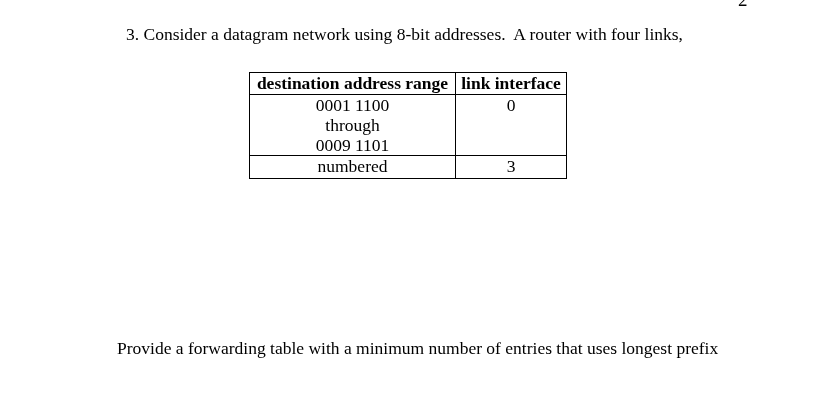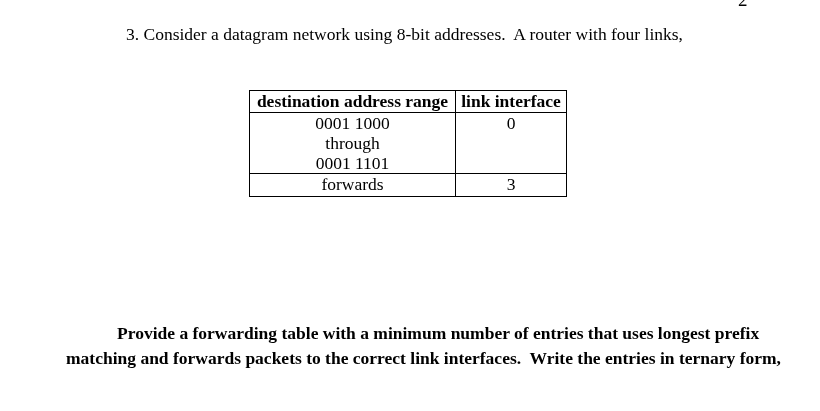--- a/index.html
+++ b/index.html
@@ -20,25 +20,25 @@
     line-height: 20px;
   }
   .paragraph {
     position: absolute;
     font-size: 17.5px;
     line-height: 25px;
   }
   .paragraph .line { white-space: pre; }
   .paragraph .indent { padding-left: 51px; }
   .intro { left: 66px; top: 22px; margin-left: 9px; }
-  .closing { left: 66px; top: 321px; font-weight: bold; }
+  .closing { left: 66px; top: 336px; }
   table.addr-table {
     position: absolute;
     left: 249px;
-    top: 90px;
+    top: 72px;
     border-collapse: collapse;
     font-size: 17.5px;
   }
   .addr-table th, .addr-table td {
     border: 1px solid #000000;
     padding: 0;
     text-align: center;
   }
   .addr-table th {
     font-weight: bold;
@@ -71,37 +71,36 @@
   <table class="addr-table">
     <thead>
       <tr>
         <th class="range-col">destination address range</th>
         <th class="iface-col">link interface</th>
       </tr>
     </thead>
     <tbody>
       <tr>
         <td>
-          <div>0001 1000</div>
+          <div>0001 1100</div>
           <div>through</div>
-          <div>0001 1101</div>
+          <div>0009 1101</div>
         </td>
         <td>
           <div>0</div>
         </td>
       </tr>
       <tr class="last-row">
         <td>
-          <div>forwards</div>
+          <div>numbered</div>
         </td>
         <td>
           <div>3</div>
         </td>
       </tr>
     </tbody>
   </table>
 
   <div class="paragraph closing">
     <div class="line indent">Provide a forwarding table with a minimum number of entries that uses longest prefix</div>
-    <div class="line">matching and forwards packets to the correct link interfaces.  Write the entries in ternary form,</div>
   </div>
 
 </div>
 
 </body></html>

